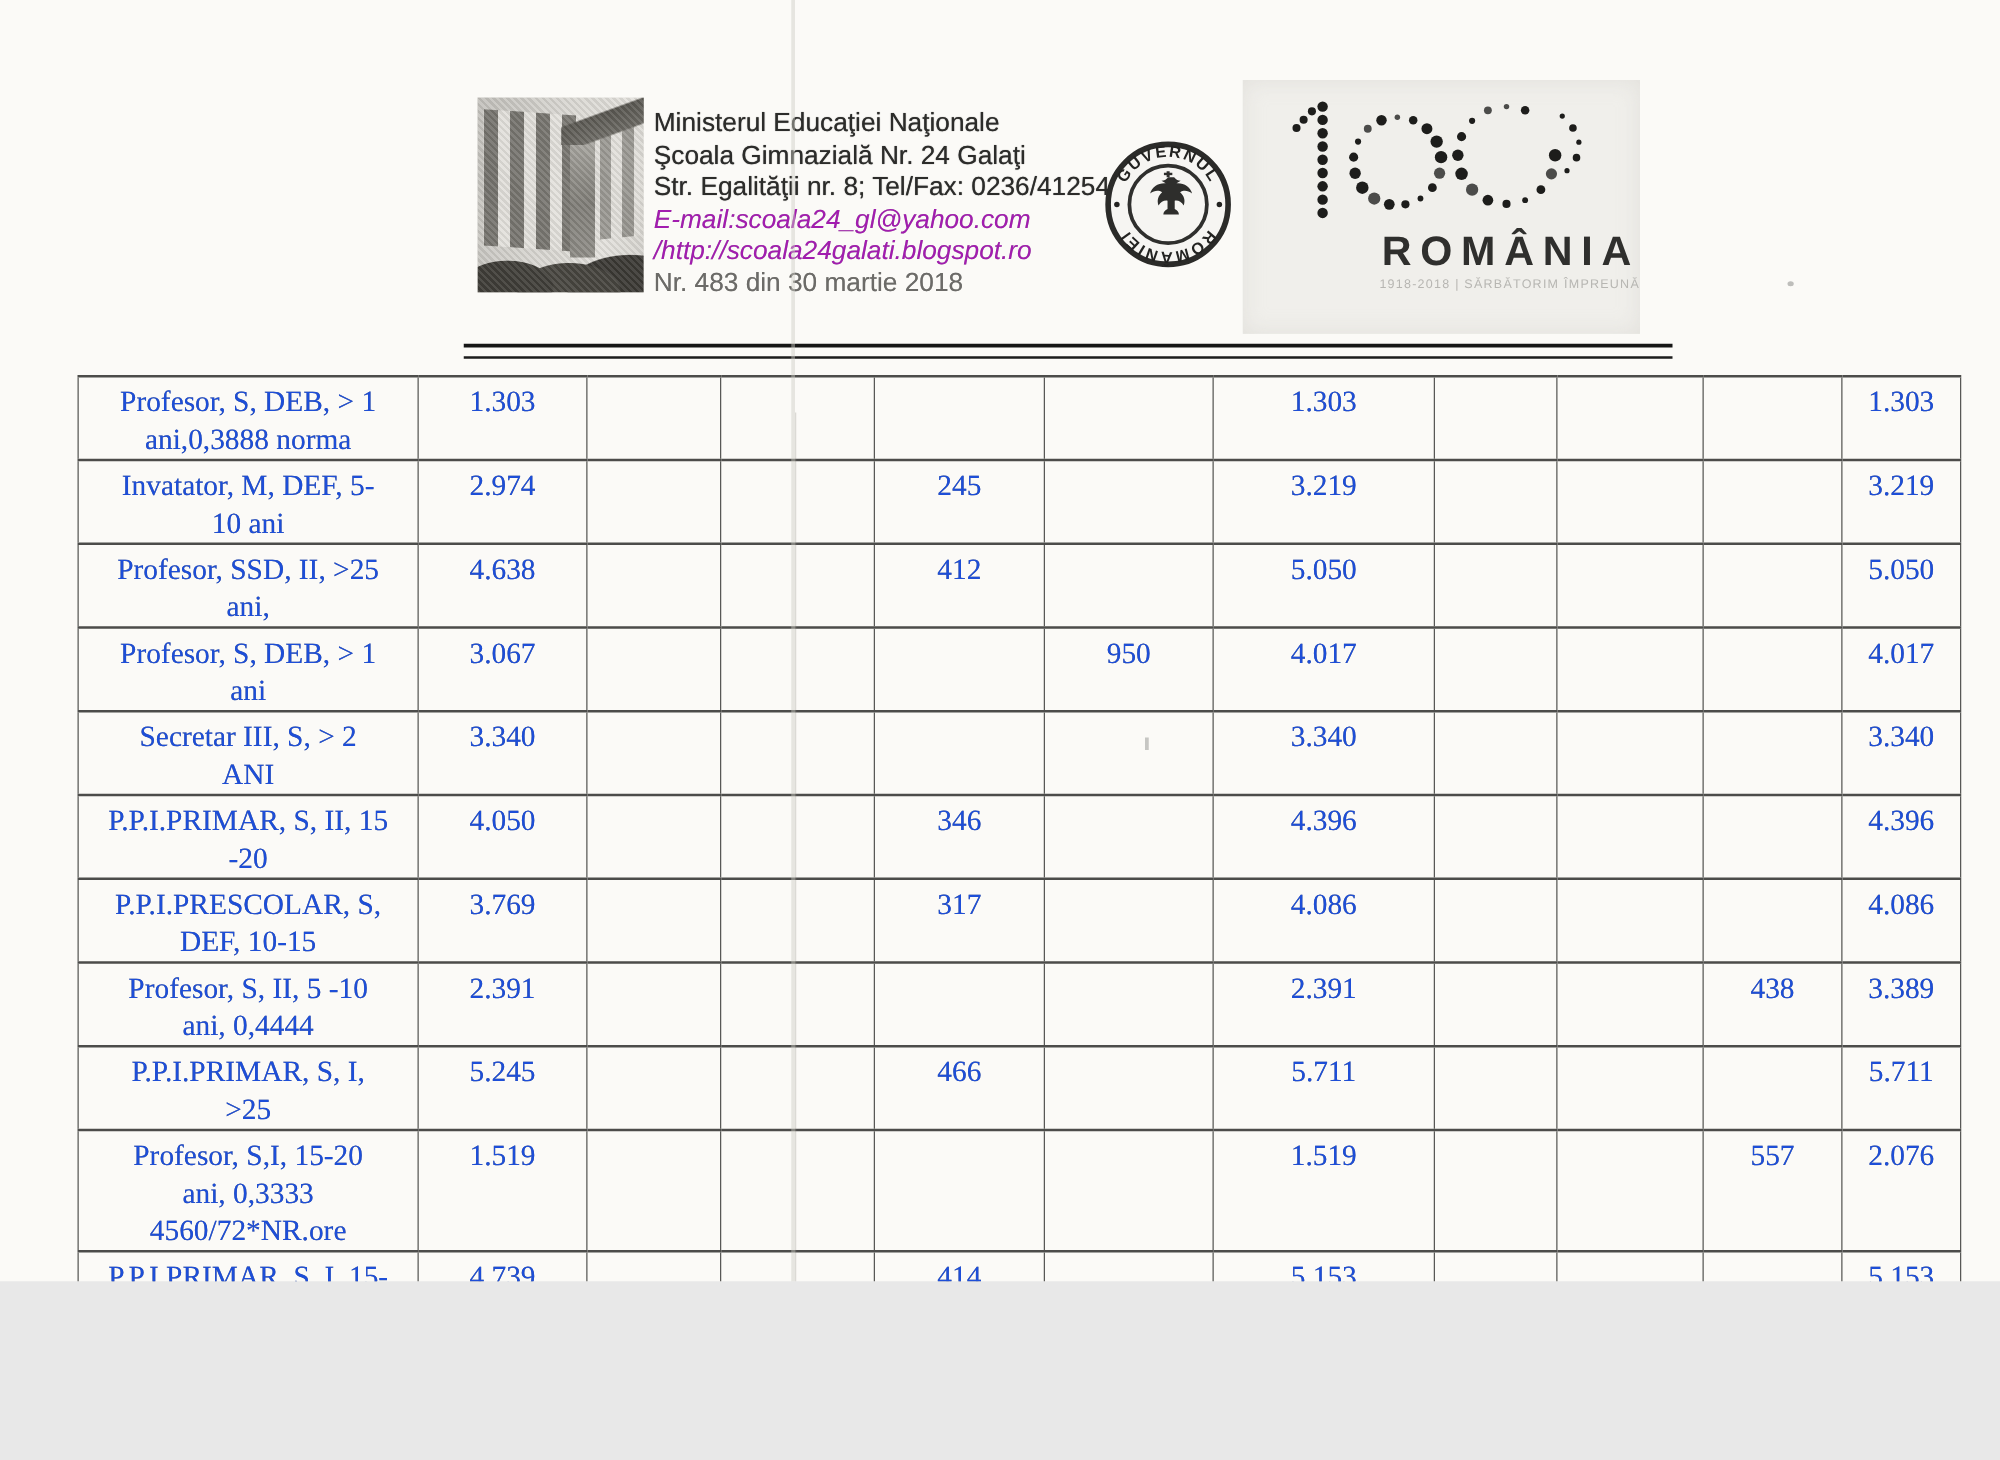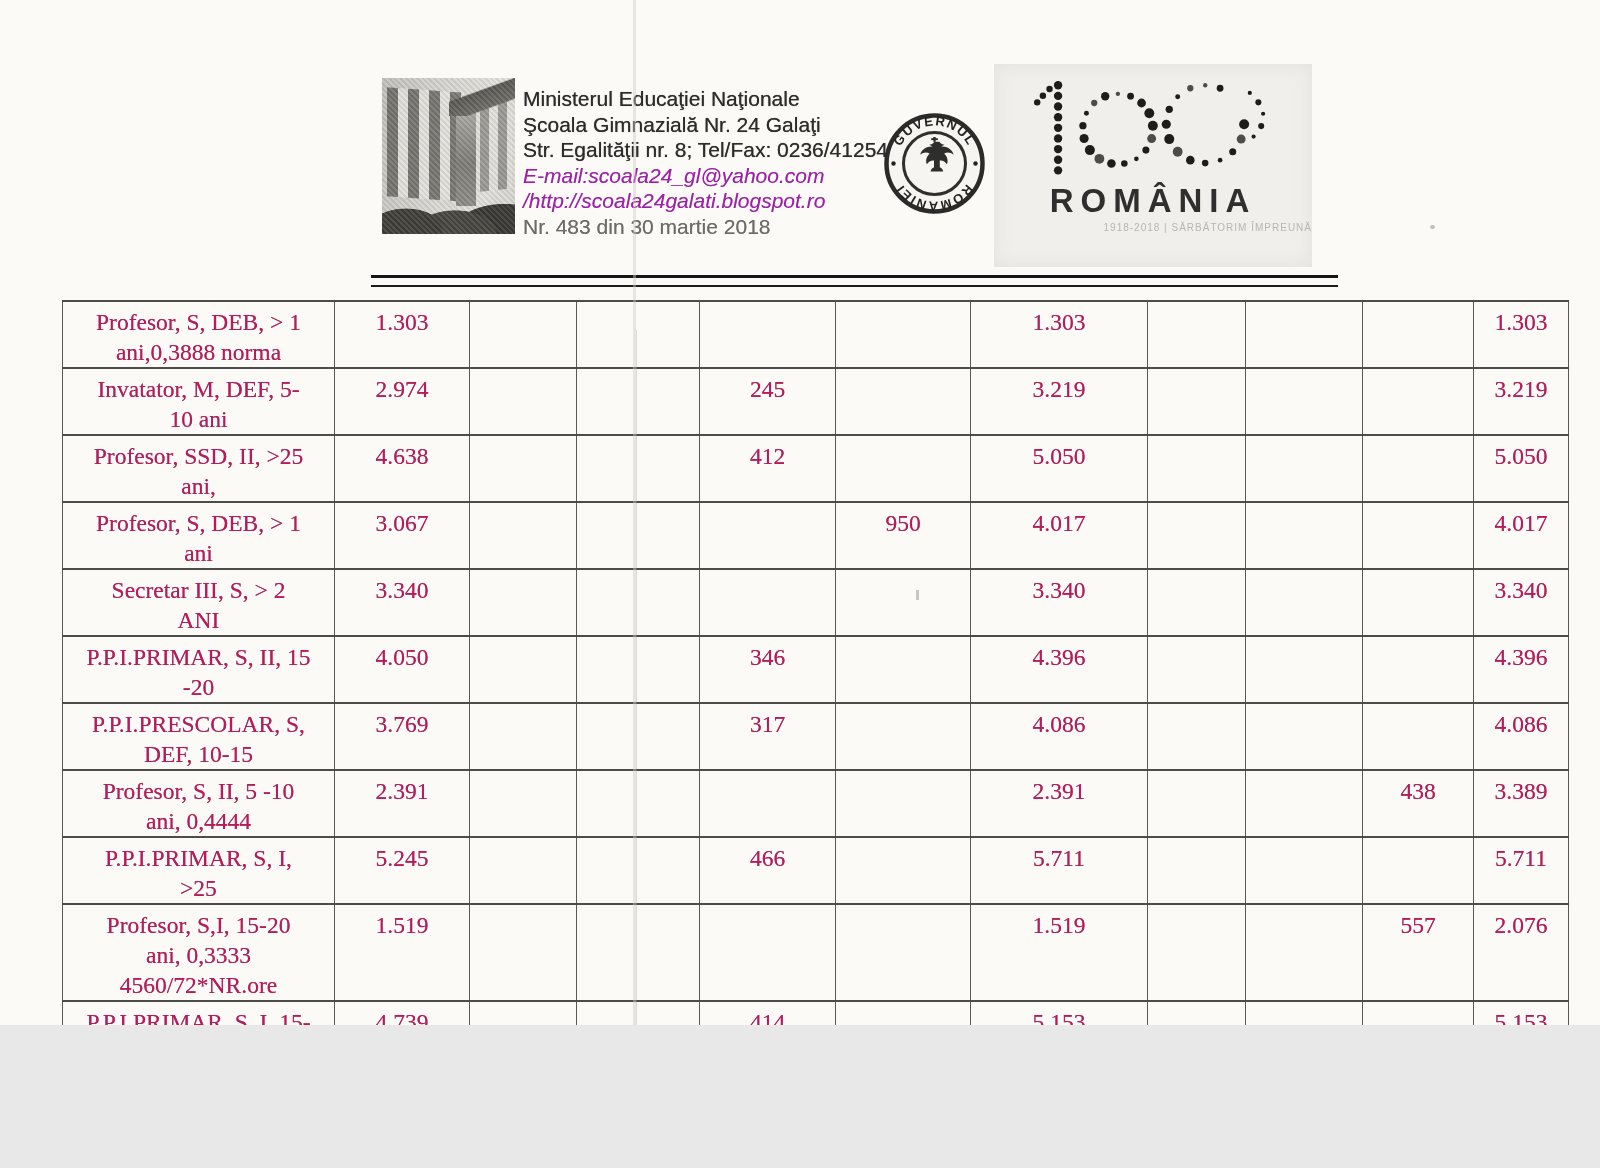--- a/index.html
+++ b/index.html
@@ -20,28 +20,28 @@
 
   .inst{position:absolute;left:523px;top:86px;font-size:21px;line-height:25.5px;color:#2e2e2c;}
   .inst .dark{color:#2c2c2a;text-shadow:0 0 .7px rgba(40,40,40,.8);}
   .inst .faded{color:#a21caf;text-shadow:0 0 .5px rgba(140,140,138,.7);font-style:italic;}
   .inst .mid{color:#6c6b68;text-shadow:0 0 .5px rgba(110,110,108,.7);}
 
   .seal{position:absolute;left:883px;top:112px;width:103px;height:103px;}
 
   .logo-box{position:absolute;left:994px;top:64px;width:318px;height:203px;background:#f0efeb;box-shadow:inset 0 0 18px rgba(200,198,192,.35);}
   .logo-dots{position:absolute;left:34px;top:8px;width:250px;height:112px;}
-  .logo-title{position:absolute;left:0;top:118px;width:100%;text-align:center;font-size:33px;font-weight:bold;letter-spacing:7px;color:#2f2f2d;}
+  .logo-title{position:absolute;left:0;top:118px;width:100%;text-align:right;font-size:33px;font-weight:bold;letter-spacing:7px;color:#2f2f2d;}
   .logo-tagline{position:absolute;left:0;top:158px;width:100%;text-align:right;font-size:10px;letter-spacing:1px;color:#b7b6b2;}
 
   .rule{position:absolute;left:371px;top:275px;width:967px;height:7px;border-top:3px solid #161616;border-bottom:2px solid #1c1c1c;}
 
   
   #salary-table{position:absolute;left:62px;top:300px;width:1506px;border-collapse:collapse;table-layout:fixed;
-    font-family:"Liberation Serif",serif;font-size:23.5px;color:#be185d;}
+    font-family:"Liberation Serif",serif;font-size:23.5px;color:#1d4ed8;}
   #salary-table td{border:1px solid #585856;border-top:2px solid #4c4c4a;border-bottom:2px solid #4c4c4a;
     vertical-align:top;text-align:center;padding:5px 8px 0 8px;line-height:30px;text-shadow:0 0 .5px rgba(20,20,20,.55);}
   #salary-table{border:1px solid #3c3c3a;}
   #salary-table td:first-child{white-space:pre-line;}
   #salary-table tr{height:62px;}
   #salary-table tr:nth-child(1){height:60px;}
   #salary-table tr:nth-child(11){height:93px;padding-left:32px;}
   #salary-table tr:nth-child(12){height:67px;}
 
   

